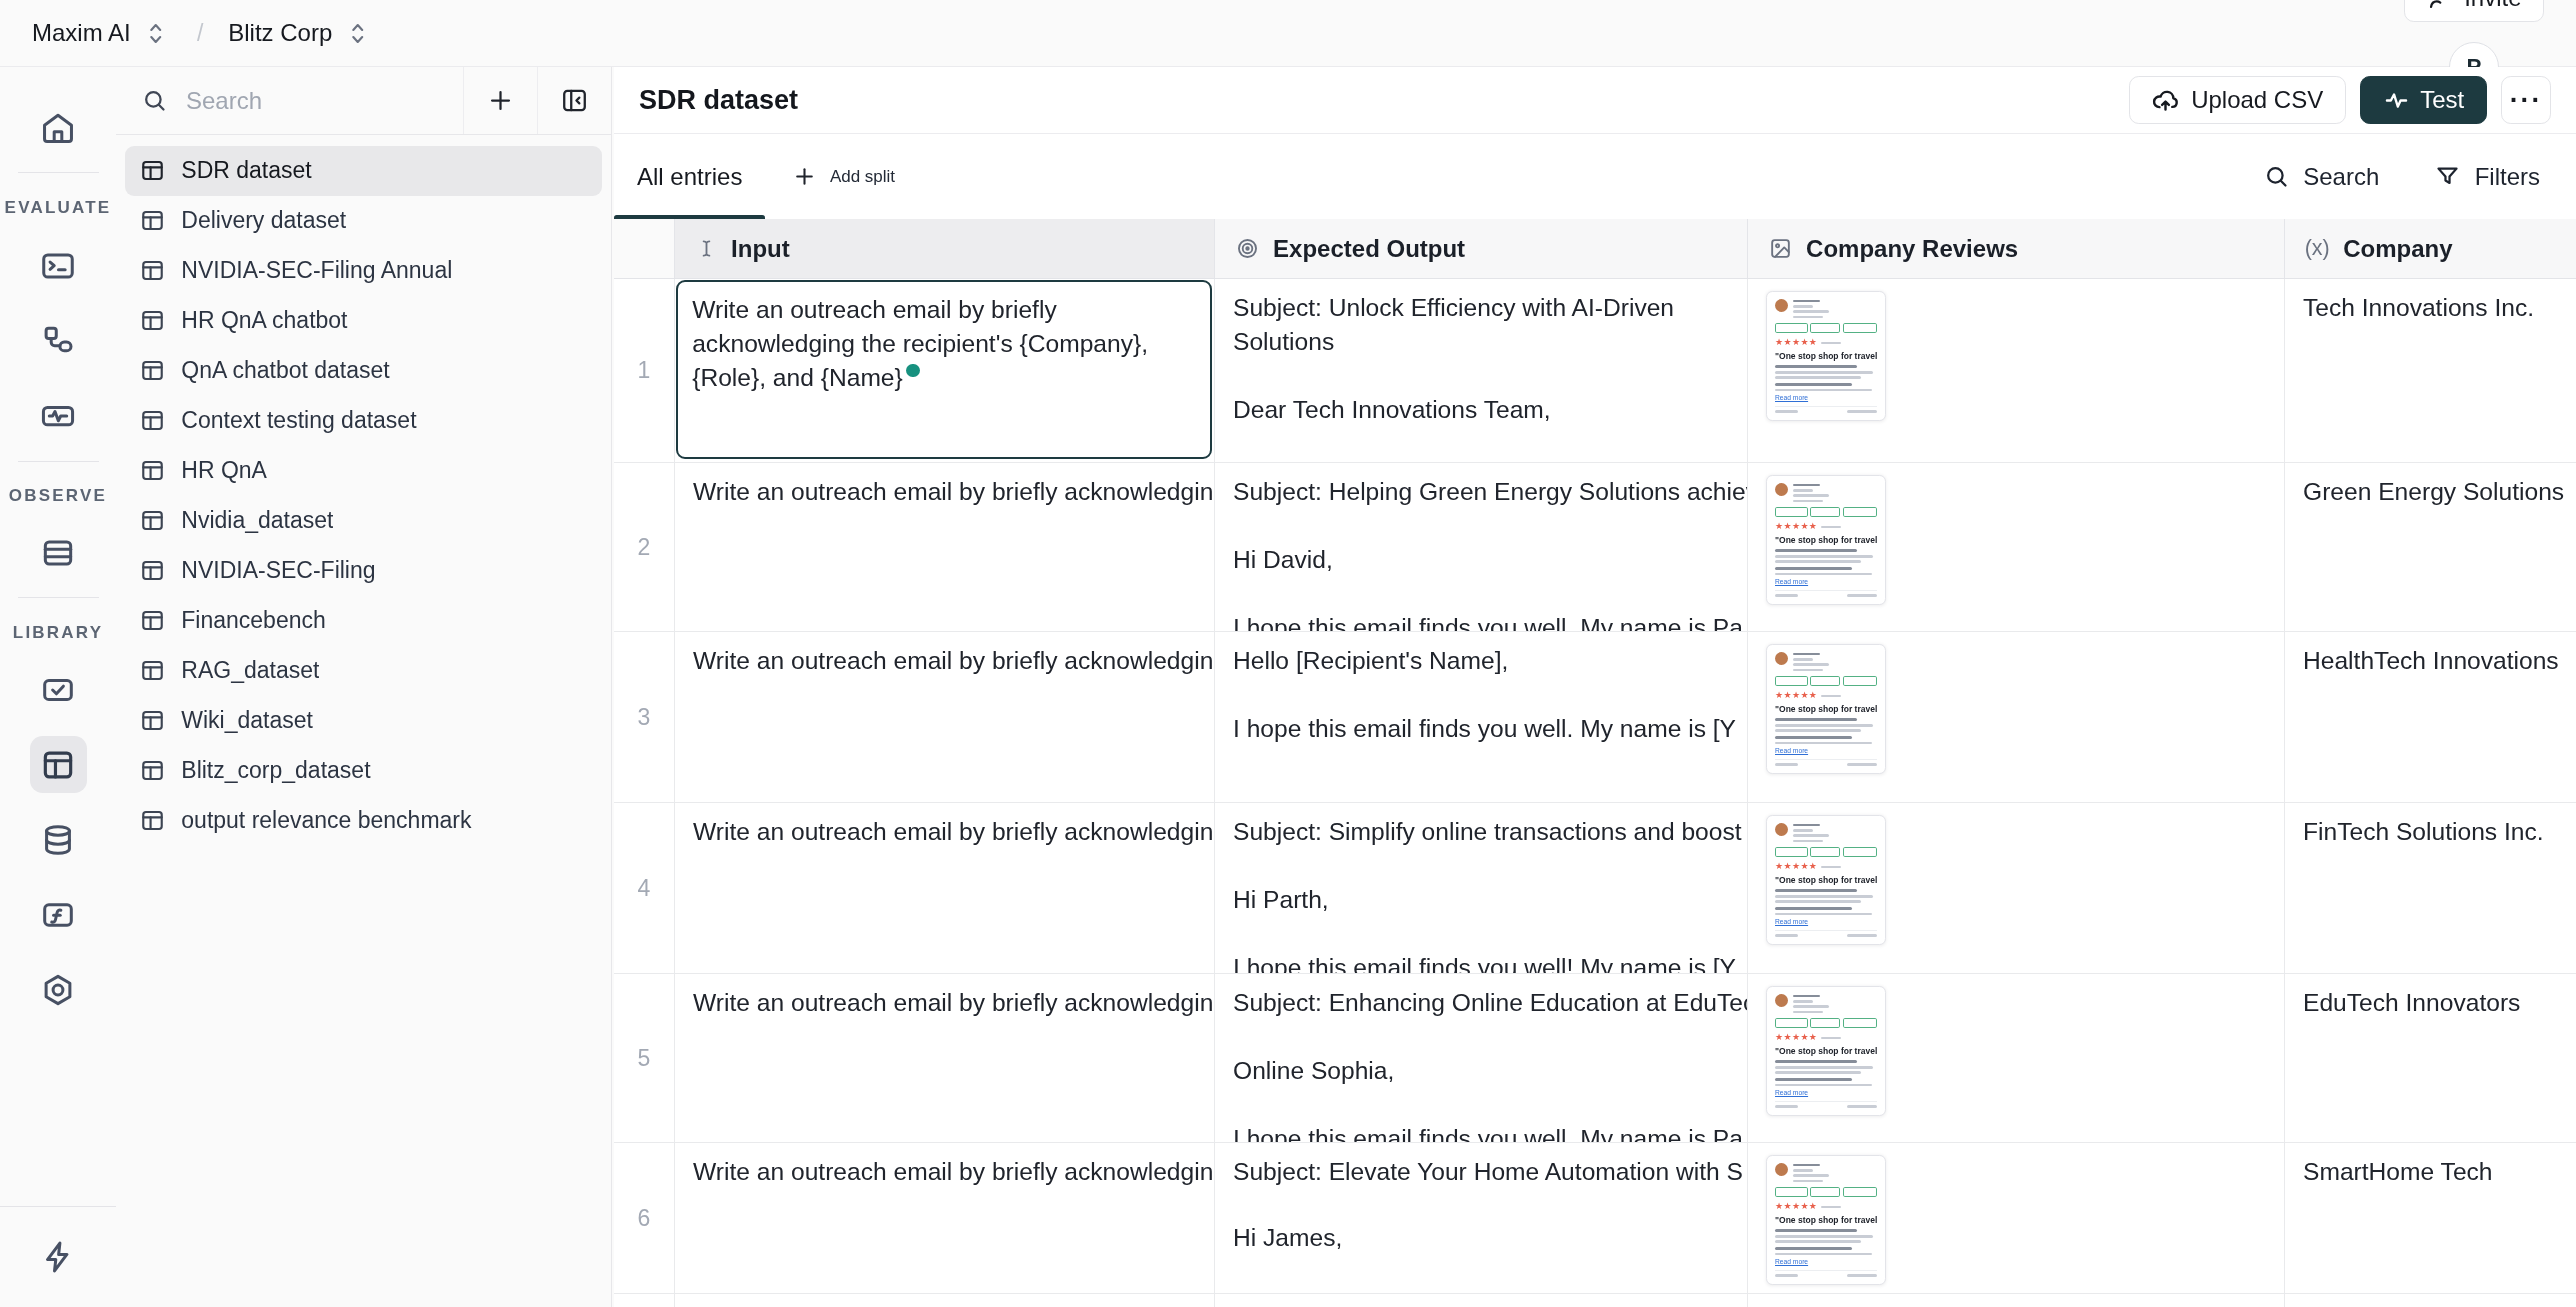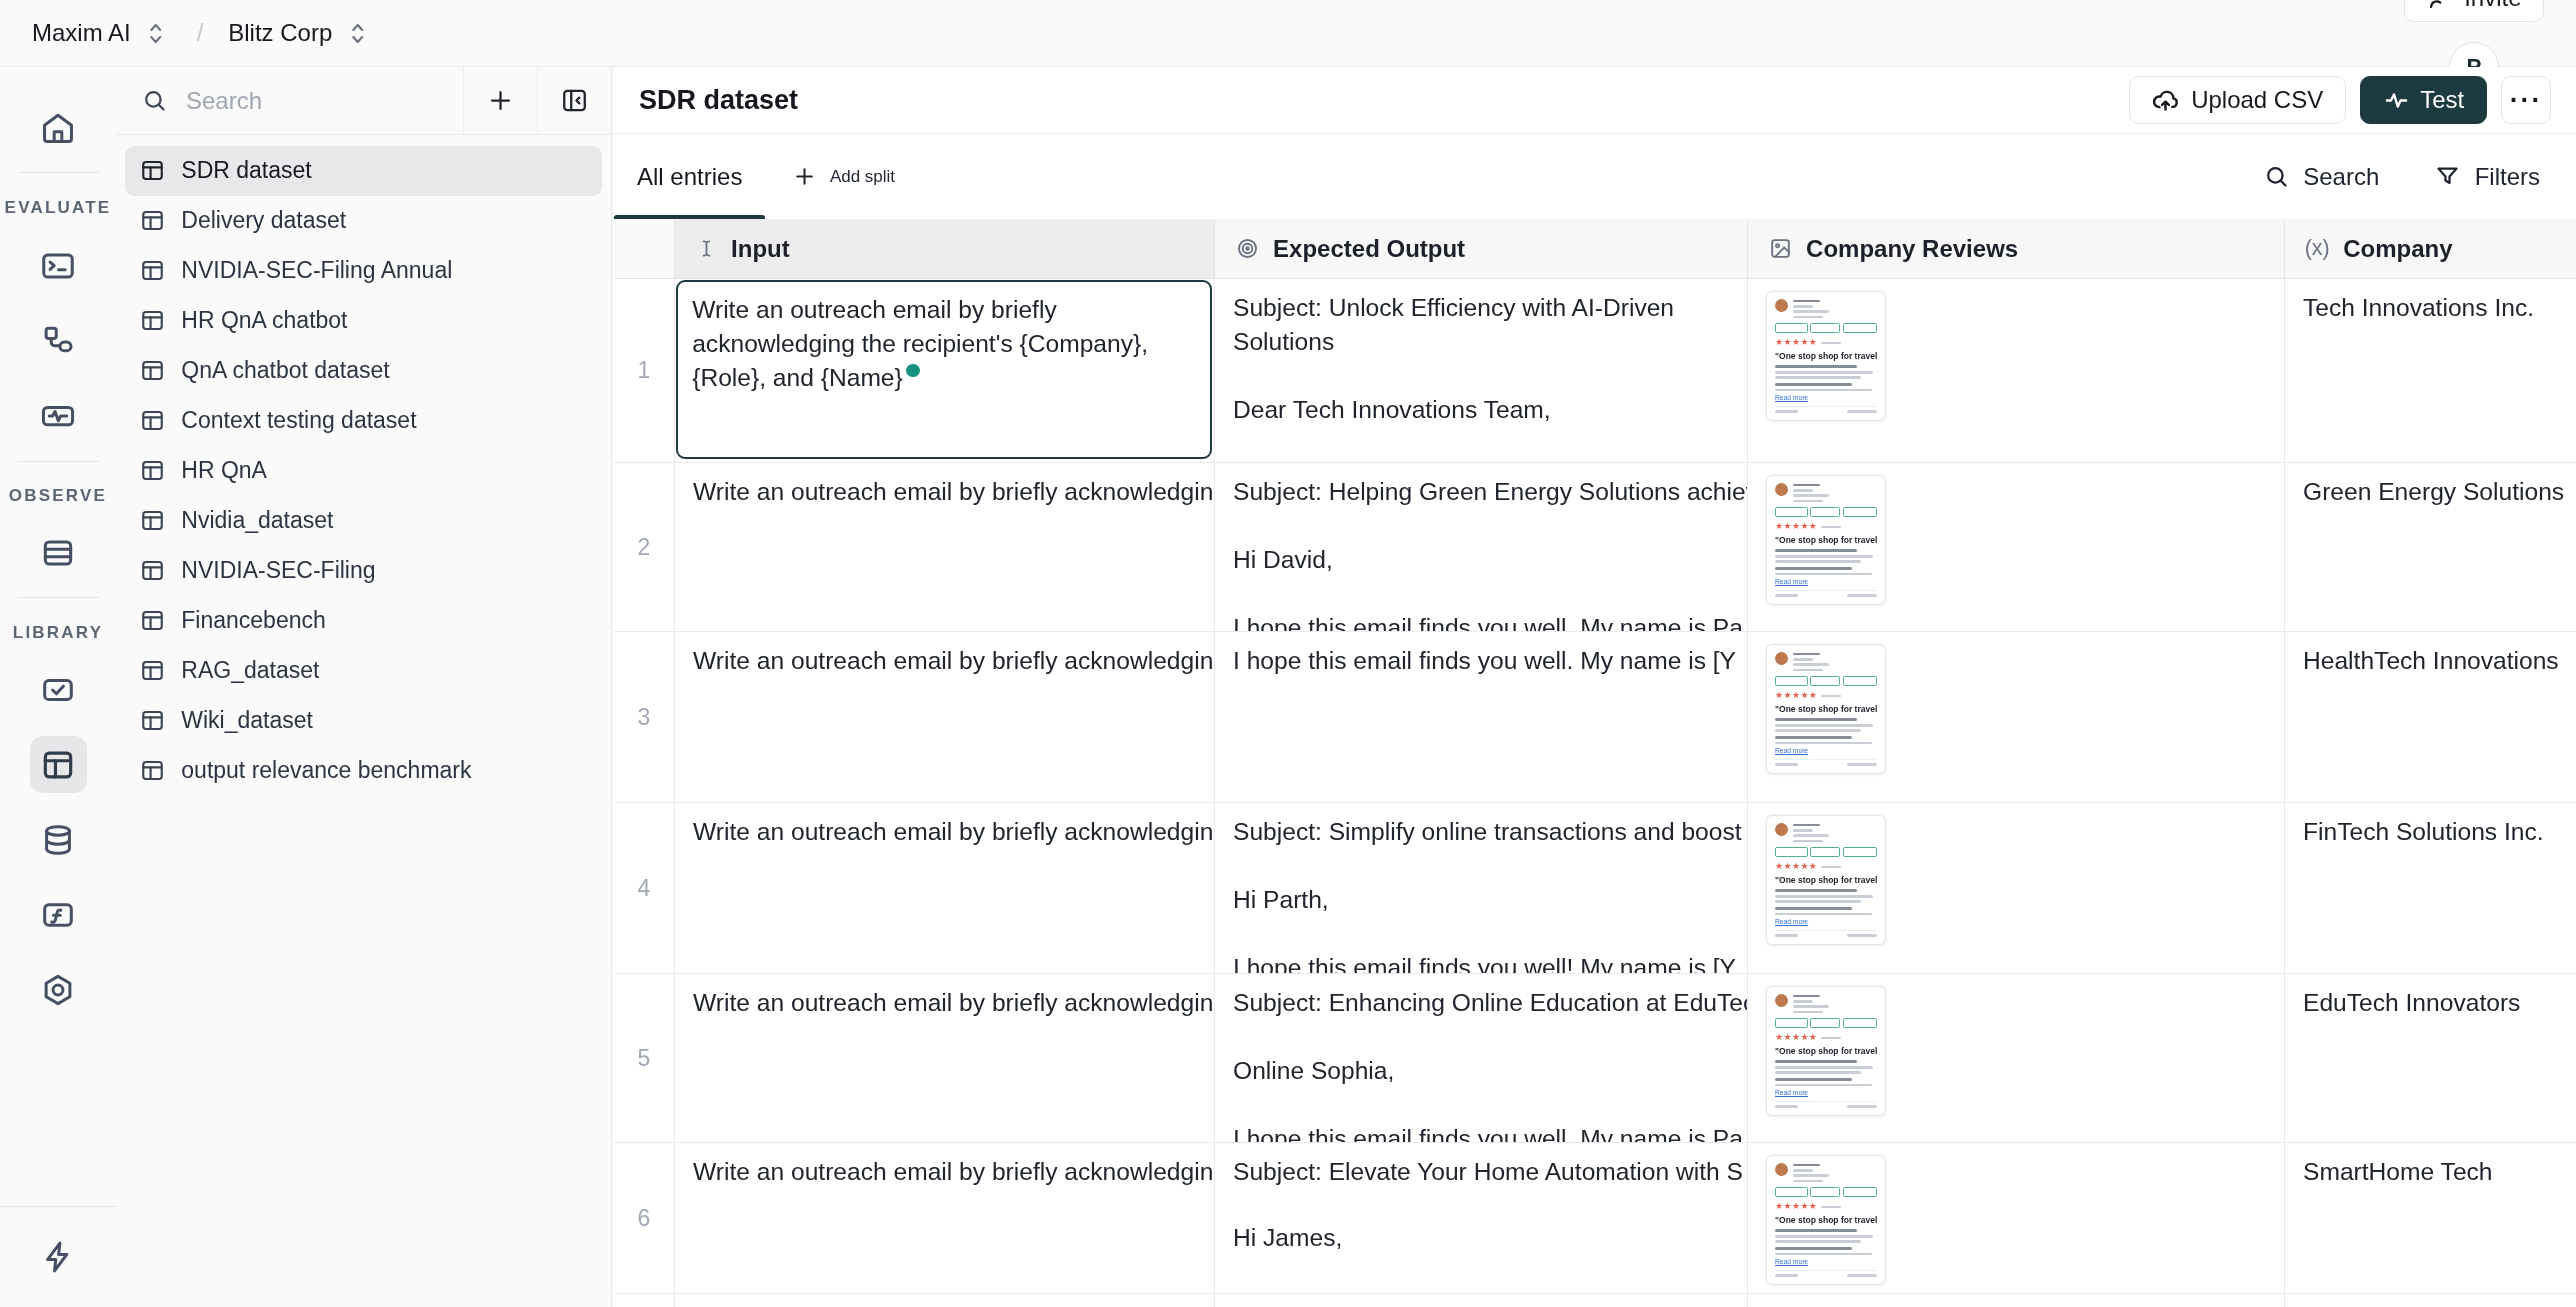--- a/index.html
+++ b/index.html
@@ -367,20 +367,30 @@
           <span class="lbl">Wiki_dataset</span>
         </div>
       <div class="side-item">
           <span>
             <svg width="27" height="27" viewBox="0 0 24 24" fill="none" stroke="#3c4452" stroke-width="1.9" stroke-linecap="round">
               <rect x="3.8" y="4.4" width="16.4" height="15.2" rx="2.4"></rect>
               <line x1="3.8" y1="9.2" x2="20.2" y2="9.2"></line>
               <line x1="10.3" y1="9.2" x2="10.3" y2="19.6"></line>
             </svg>
           </span>
+          <span class="lbl">Blitz_corp_dataset</span>
+        </div>
+      <div class="side-item">
+          <span>
+            <svg width="27" height="27" viewBox="0 0 24 24" fill="none" stroke="#3c4452" stroke-width="1.9" stroke-linecap="round">
+              <rect x="3.8" y="4.4" width="16.4" height="15.2" rx="2.4"></rect>
+              <line x1="3.8" y1="9.2" x2="20.2" y2="9.2"></line>
+              <line x1="10.3" y1="9.2" x2="10.3" y2="19.6"></line>
+            </svg>
+          </span>
           <span class="lbl">output relevance benchmark</span>
         </div>
     </div>
   </aside>
 
   <main class="main">
 
     <div class="toolbar">
       <span class="pg-title">SDR dataset</span>
       <div class="grp">
@@ -573,20 +583,21 @@
           <span class="txt clip1">Green Energy Solutions</span>
         </div>
     </div>
 
     <div class="trow" style="height:171px">
       <div class="cell c-num rownum">3</div>
       <div class="cell c-input pad">
           <span class="txt clip1">Write an outreach email by briefly acknowledging the recipient's {Company}, {Role}, and {Name}</span>
         </div>
       <div class="cell c-exp pad exp noselwrap">
+        <p>Hello [Recipient's Name],</p>
         <p>I hope this email finds you well. My name is [Y</p>
       </div>
       <div class="cell c-rev pad">
         <div class="rcard">
           <div class="rc-head">
               <div class="rc-av"></div>
               <div class="rc-lines" style="flex:1">
                 <div class="bar d" style="width:27px"></div>
                 <div class="bar" style="width:19.7px"></div>
                 <div class="bar" style="width:36px"></div>

